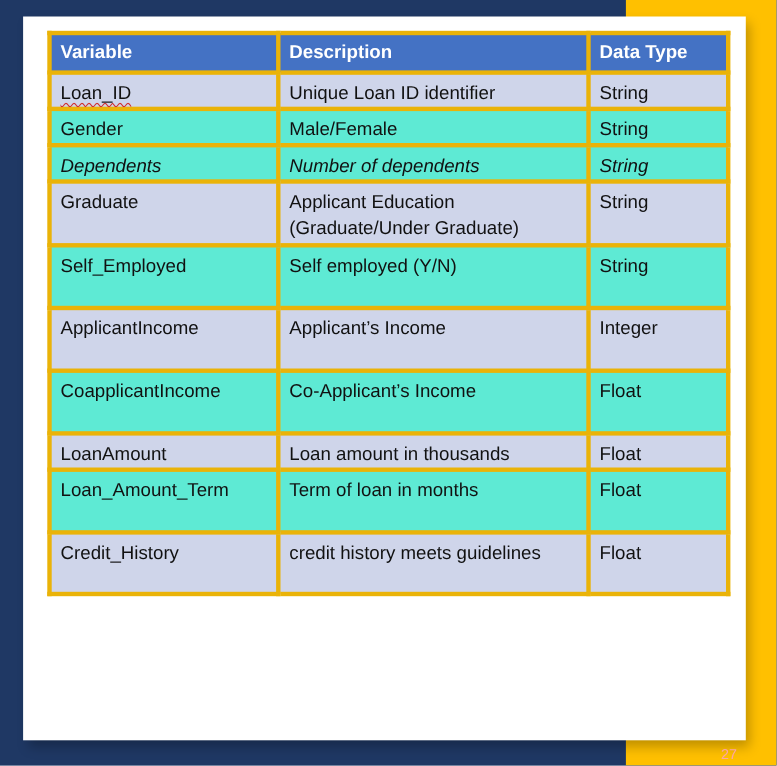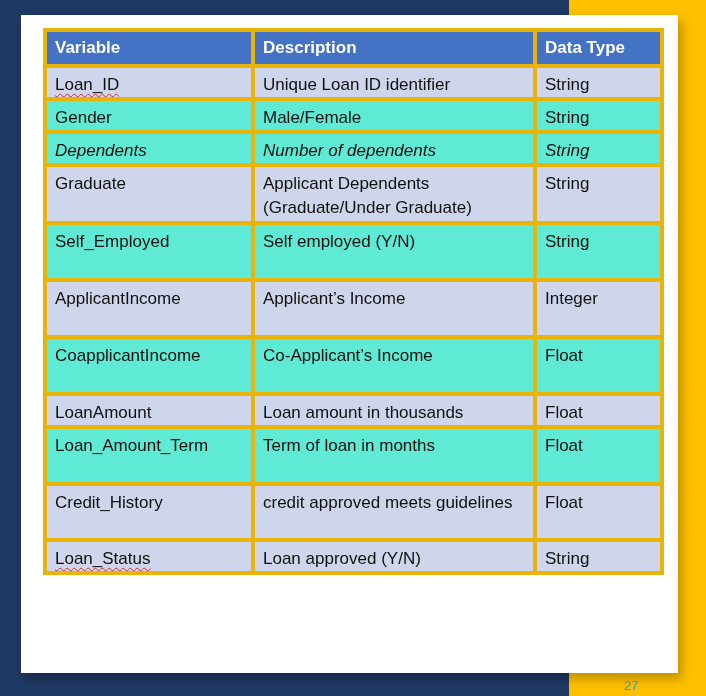--- a/index.html
+++ b/index.html
@@ -11,22 +11,22 @@
   .accent-panel {
     position: absolute; left: 569px; top: 0; width: 137px; height: 696px;
     background: #ffc000;
   }
   .card {
     position: absolute; left: 21px; top: 15px; width: 657px; height: 658px;
     background: #ffffff;
     box-shadow: 4px 6px 10px rgba(0,0,0,0.25);
   }
   .page-number {
-    position: absolute; left: 624px; top: 678px; width: 22px; text-align: left;
-    font-size: 13px; color: #0ea5e9;
+    position: absolute; left: 648px; top: 678px; width: 22px; text-align: right;
+    font-size: 13px; color: #fca5a5;
   }
   table.vars {
     position: absolute; left: 43px; top: 28px;
     border-collapse: collapse; table-layout: fixed;
     width: 617px;
   }
   table.vars col.c1 { width: 208px; }
   table.vars col.c2 { width: 282px; }
   table.vars col.c3 { width: 127px; }
   table.vars th, table.vars td {
@@ -74,21 +74,21 @@
         <td><span>Male/Female</span></td>
         <td><span>String</span></td>
       </tr>
       <tr class="even" style="height: 33px; font-style: italic;">
         <td><span>Dependents</span></td>
         <td><span>Number of dependents</span></td>
         <td><span>String</span></td>
       </tr>
       <tr class="odd" style="height: 58px;">
         <td><span>Graduate</span></td>
-        <td><span>Applicant Dependents (Graduate/Under Graduate)</span></td>
+        <td><span>Applicant Education (Graduate/Under Graduate)</span></td>
         <td><span>String</span></td>
       </tr>
       <tr class="even" style="height: 57px;">
         <td><span>Self_Employed</span></td>
         <td><span>Self employed (Y/N)</span></td>
         <td><span>String</span></td>
       </tr>
       <tr class="odd" style="height: 57px;">
         <td><span>ApplicantIncome</span></td>
         <td><span>Applicant’s Income</span></td>
@@ -104,24 +104,19 @@
         <td><span>Loan amount in thousands</span></td>
         <td><span>Float</span></td>
       </tr>
       <tr class="even" style="height: 57px;">
         <td><span>Loan_Amount_Term</span></td>
         <td><span>Term of loan in months</span></td>
         <td><span>Float</span></td>
       </tr>
       <tr class="odd" style="height: 56px;">
         <td><span>Credit_History</span></td>
-        <td><span>credit approved meets guidelines</span></td>
+        <td><span>credit history meets guidelines</span></td>
         <td><span>Float</span></td>
-      </tr>
-      <tr class="odd" style="height: 33px;">
-        <td><span class="spell">Loan_Status</span></td>
-        <td><span>Loan approved (Y/N)</span></td>
-        <td><span>String</span></td>
       </tr>
     </tbody>
 </table>
 
 <div class="page-number">27</div>
 
 </body></html>

